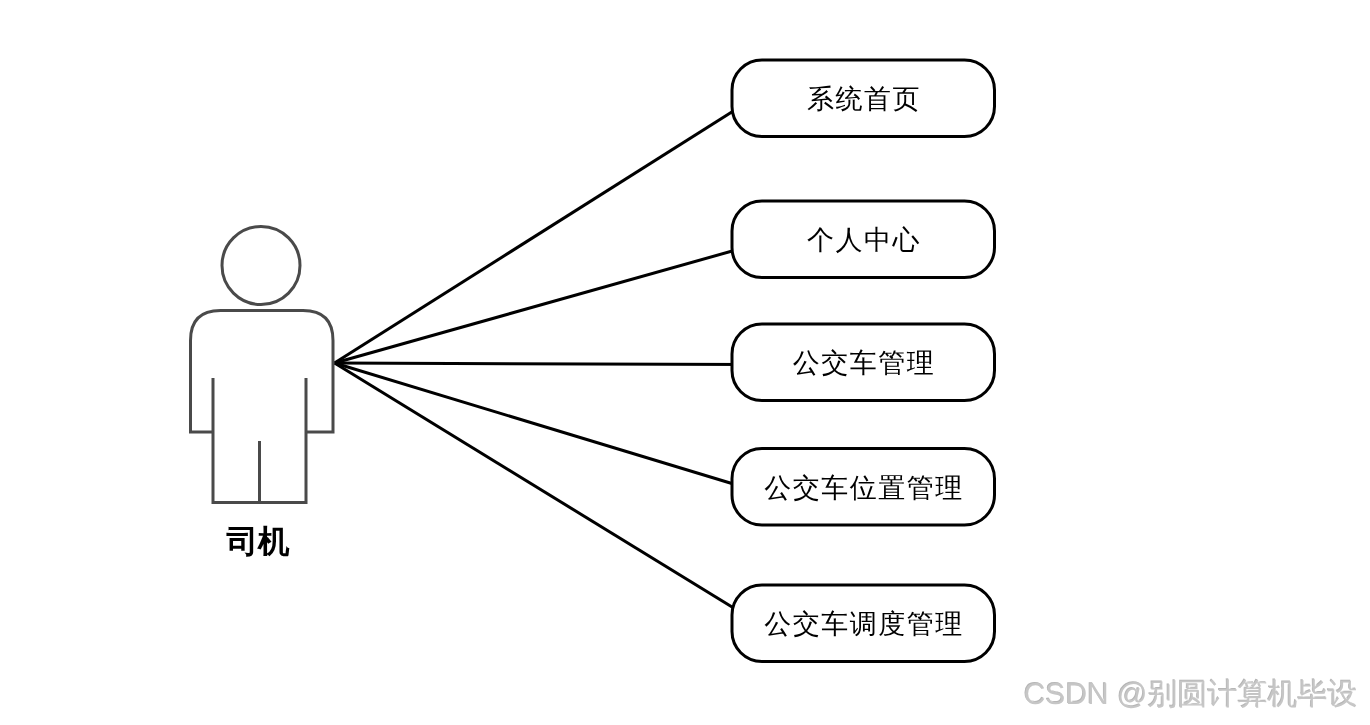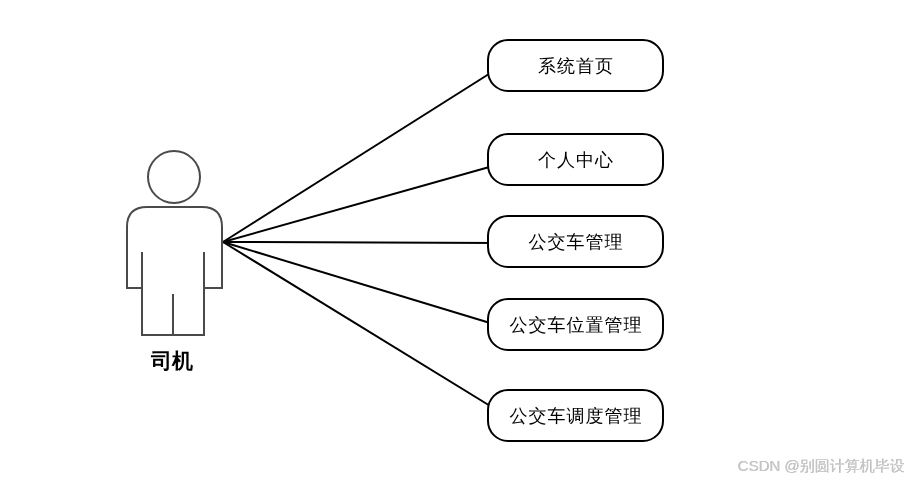--- a/index.html
+++ b/index.html
@@ -21,21 +21,21 @@
   .actor-text {
     font-family: "Liberation Sans", "DejaVu Sans", sans-serif;
     font-size: 21px;
     font-weight: bold;
     fill: #000000;
   }
   .watermark {
     position: absolute;
     right: 8px;
     bottom: 7px;
-    font-size: 15px;
+    font-size: 20px;
     color: #c6c6c6;
     text-shadow: 1px 1px 1px #ffffff, -0.5px -0.5px 0 #b5b5b5;
     user-select: none;
   }
 </style>
 </head>
 <body>
 
 <div id="canvas">
   <svg width="913" height="483" viewBox="0 0 913 483">

